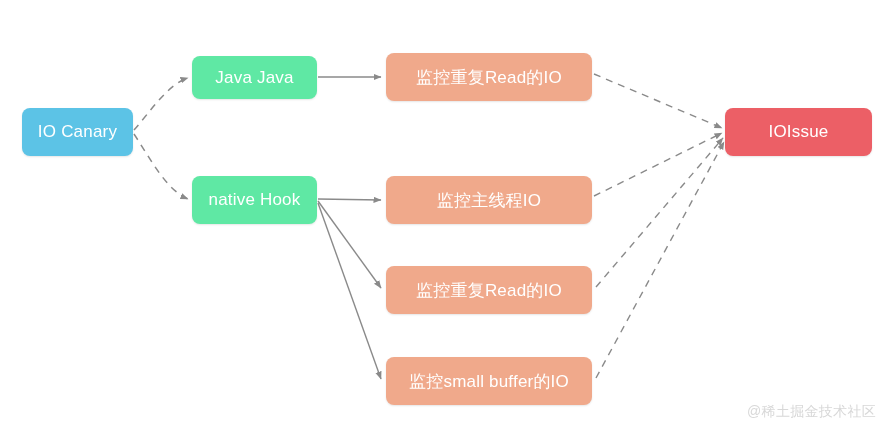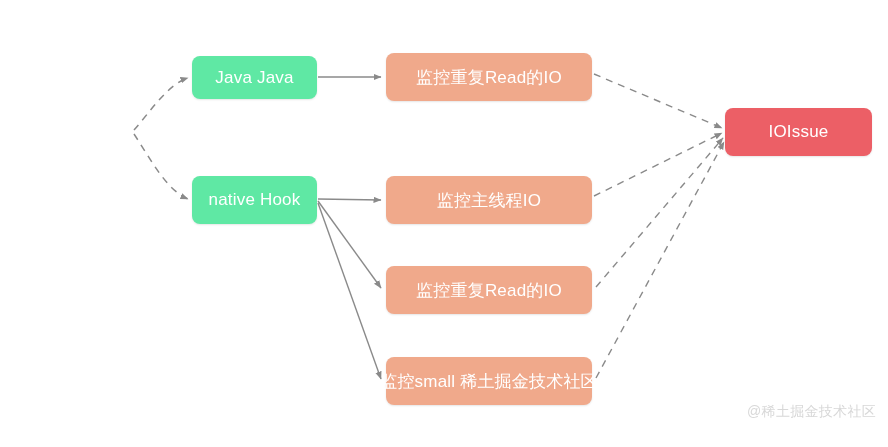--- a/index.html
+++ b/index.html
@@ -87,20 +87,23 @@
 
     <path d="M594,74 L722,128" fill="none" stroke="#8a8a8a" stroke-width="1.4" stroke-dasharray="7 6" marker-end="url(#ah)"></path>
 
     <path d="M594,196 L722,133" fill="none" stroke="#8a8a8a" stroke-width="1.4" stroke-dasharray="7 6" marker-end="url(#ah)"></path>
 
     <path d="M596,287 L723,138" fill="none" stroke="#8a8a8a" stroke-width="1.4" stroke-dasharray="7 6" marker-end="url(#ah)"></path>
 
     <path d="M596,378 L724,142" fill="none" stroke="#8a8a8a" stroke-width="1.4" stroke-dasharray="7 6" marker-end="url(#ah)"></path>
   </svg>
 
+  <div class="node n-root">
+    <span class="node-label">IO Canary</span>
+  </div>
 
   <div class="node n-java">
     <span class="node-label">Java Java</span>
   </div>
 
   <div class="node n-native">
     <span class="node-label">native Hook</span>
   </div>
 
   <div class="node n-m1">
@@ -109,21 +112,21 @@
 
   <div class="node n-m2">
     <span class="node-label">监控主线程IO</span>
   </div>
 
   <div class="node n-m3">
     <span class="node-label">监控重复Read的IO</span>
   </div>
 
   <div class="node n-m4">
-    <span class="node-label">监控small 稀土掘金技术社区</span>
+    <span class="node-label">监控small buffer的IO</span>
   </div>
 
   <div class="node n-issue">
     <span class="node-label">IOIssue</span>
   </div>
 
   <div class="watermark">@稀土掘金技术社区</div>
 
 </div>
 

